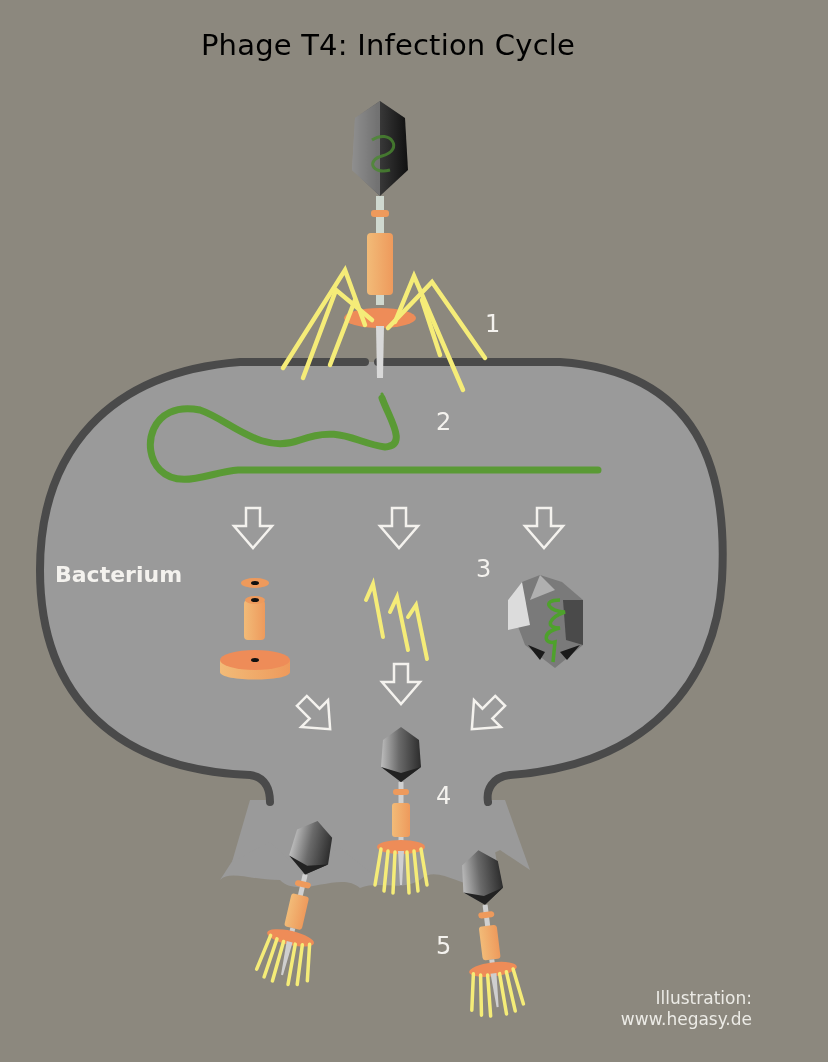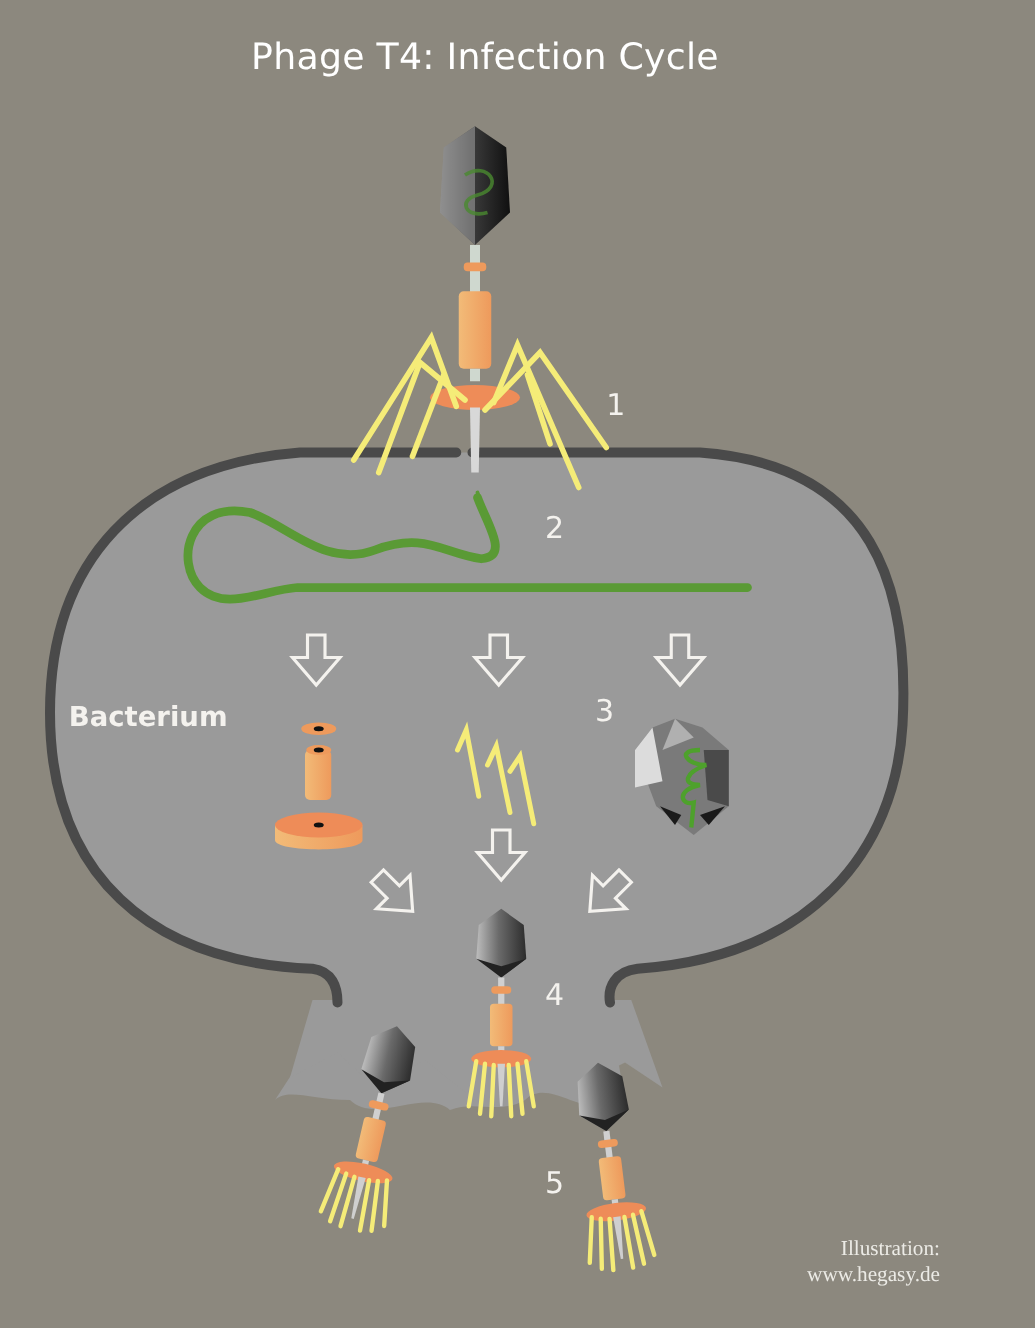--- a/index.html
+++ b/index.html
@@ -1,21 +1,21 @@
 <!DOCTYPE html>
 <html><head>
 <meta charset="utf-8">
 <style>
   html,body{margin:0;padding:0;}
   body{width:828px;height:1062px;background:#8c887e;position:relative;overflow:hidden;font-family:"DejaVu Sans","Liberation Sans",sans-serif;}
   #stage{position:absolute;left:0;top:0;width:828px;height:1062px;}
-  .title{position:absolute;left:0;top:28px;width:776px;text-align:center;color:#ffffff;font-size:29px;letter-spacing:0.2px;}
+  .title{position:absolute;left:0;top:28px;width:776px;text-align:center;color:#000000;font-size:29px;letter-spacing:0.2px;}
   .label{position:absolute;color:#f4f2ee;font-size:22px;font-weight:bold;}
   .step{position:absolute;color:#f4f2ee;font-size:24px;}
-  .credit{position:absolute;right:76px;top:988px;text-align:right;color:#ecebe6;font-size:17px;line-height:21px;font-family:Liberation Serif, serif;}
+  .credit{position:absolute;right:76px;top:988px;text-align:right;color:#ecebe6;font-size:17px;line-height:21px;}
 </style>
 </head>
 <body>
 
 <div id="stage">
 <svg width="828" height="1062" viewBox="0 0 828 1062" xmlns="http://www.w3.org/2000/svg">
   <defs>
     <linearGradient id="og" x1="0" x2="1" y1="0" y2="0">
       <stop offset="0" stop-color="#f2bb78"></stop>
       <stop offset="1" stop-color="#ee9a5c"></stop>

